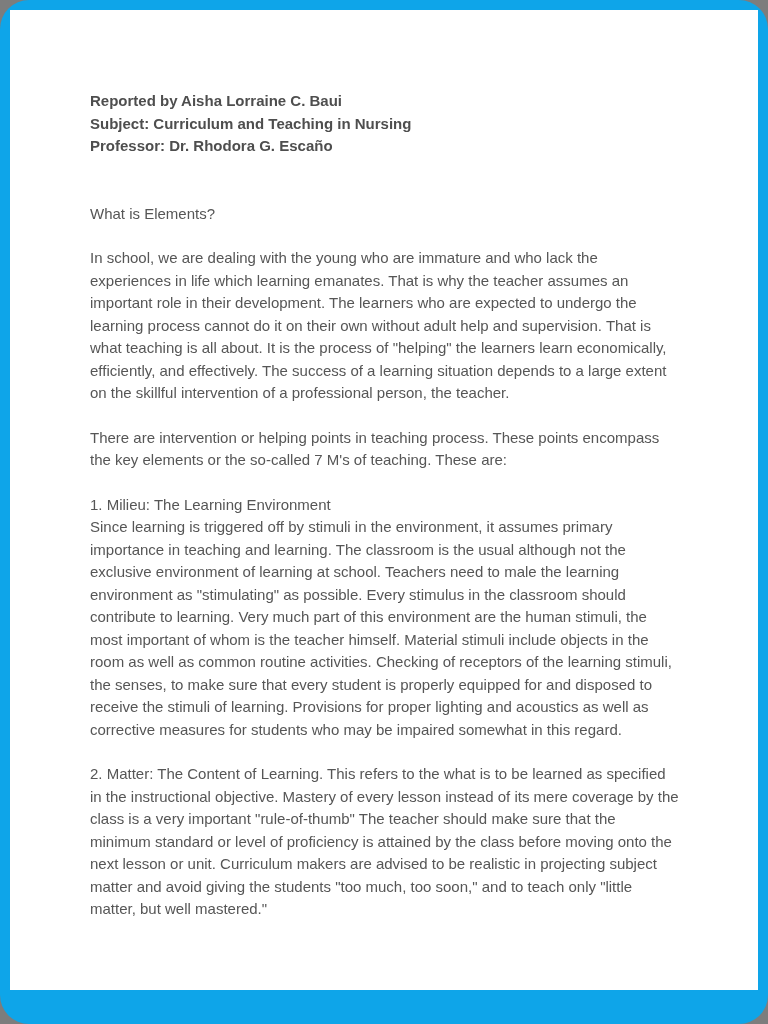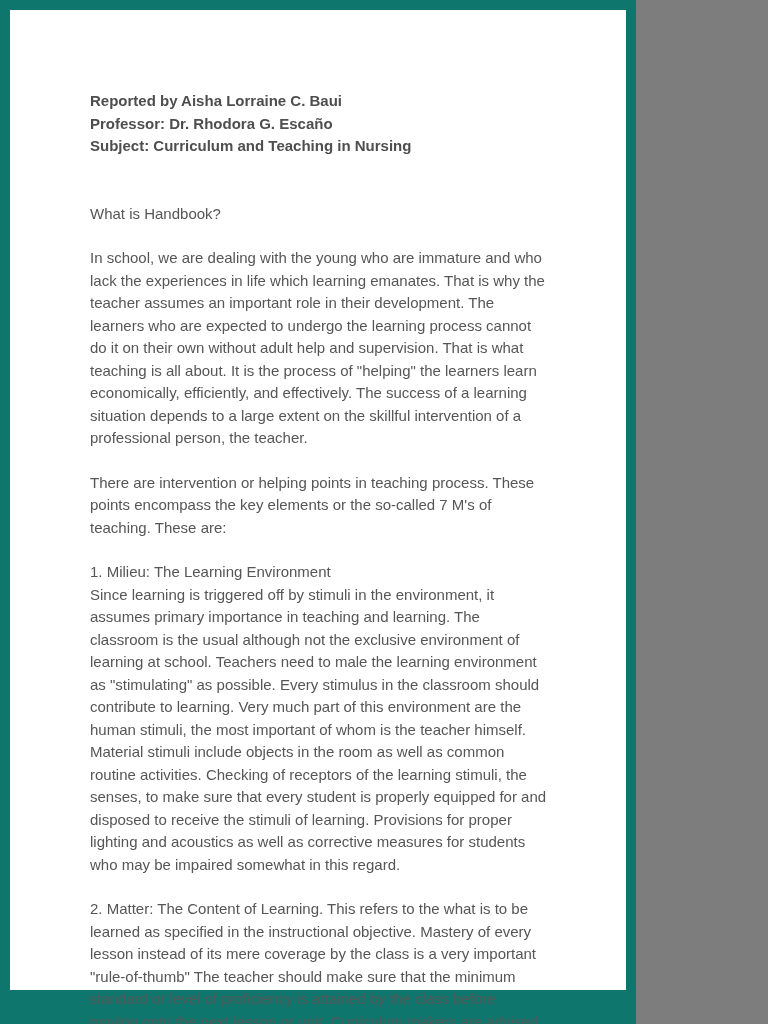--- a/index.html
+++ b/index.html
@@ -5,24 +5,25 @@
   html, body {
     margin: 0;
     padding: 0;
   }
   body {
     font-family: "Liberation Sans", sans-serif;
     background: #7d7d7d;
   }
   .viewport {
     position: relative;
-    width: 636px;
+    width: 768px;
     height: 1024px;
-    background: #0f766e;
+    background: #0ea5e9;
     overflow: hidden;
+    border-radius: 29px;
   }
   .paper {
     position: absolute;
     left: 10px;
     right: 10px;
     top: 10px;
     bottom: 34px;
     background: #ffffff;
   }
   .content {
@@ -58,28 +59,28 @@
 </style>
 </head>
 <body>
 
 <div class="viewport">
   <div class="paper">
     <div class="content">
 
       <div class="header-block">
         <div class="header-line">Reported by Aisha Lorraine C. Baui</div>
+        <div class="header-line">Subject: Curriculum and Teaching in Nursing</div>
         <div class="header-line">Professor: Dr. Rhodora G. Escaño</div>
-        <div class="header-line">Subject: Curriculum and Teaching in Nursing</div>
       </div>
 
       <div class="title-block">
       </div>
 
-      <div class="question">What is Handbook?</div>
+      <div class="question">What is Elements?</div>
 
       <div class="para">In school, we are dealing with the young who are immature and who lack the experiences in life which learning emanates. That is why the teacher assumes an important role in their development. The learners who are expected to undergo the learning process cannot do it on their own without adult help and supervision. That is what teaching is all about. It is the process of "helping" the learners learn economically, efficiently, and effectively. The success of a learning situation depends to a large extent on the skillful intervention of a professional person, the teacher.</div>
       <div class="para">There are intervention or helping points in teaching process. These points encompass the key elements or the so-called 7 M's of teaching. These are:</div>
       <div class="para">1. Milieu: The Learning Environment
 Since learning is triggered off by stimuli in the environment, it assumes primary importance in teaching and learning. The classroom is the usual although not the exclusive environment of learning at school. Teachers need to male the learning environment as "stimulating" as possible. Every stimulus in the classroom should contribute to learning. Very much part of this environment are the human stimuli, the most important of whom is the teacher himself. Material stimuli include objects in the room as well as common routine activities. Checking of receptors of the learning stimuli, the senses, to make sure that every student is properly equipped for and disposed to receive the stimuli of learning. Provisions for proper lighting and acoustics as well as corrective measures for students who may be impaired somewhat in this regard.</div>
       <div class="para">2. Matter: The Content of Learning. This refers to the what is to be learned as specified in the instructional objective. Mastery of every lesson instead of its mere coverage by the class is a very important "rule-of-thumb" The teacher should make sure that the minimum standard or level of proficiency is attained by the class before moving onto the next lesson or unit. Curriculum makers are advised to be realistic in projecting subject matter and avoid giving the students "too much, too soon," and to teach only "little matter, but well mastered."</div>
 
     </div>
   </div>
 </div>

